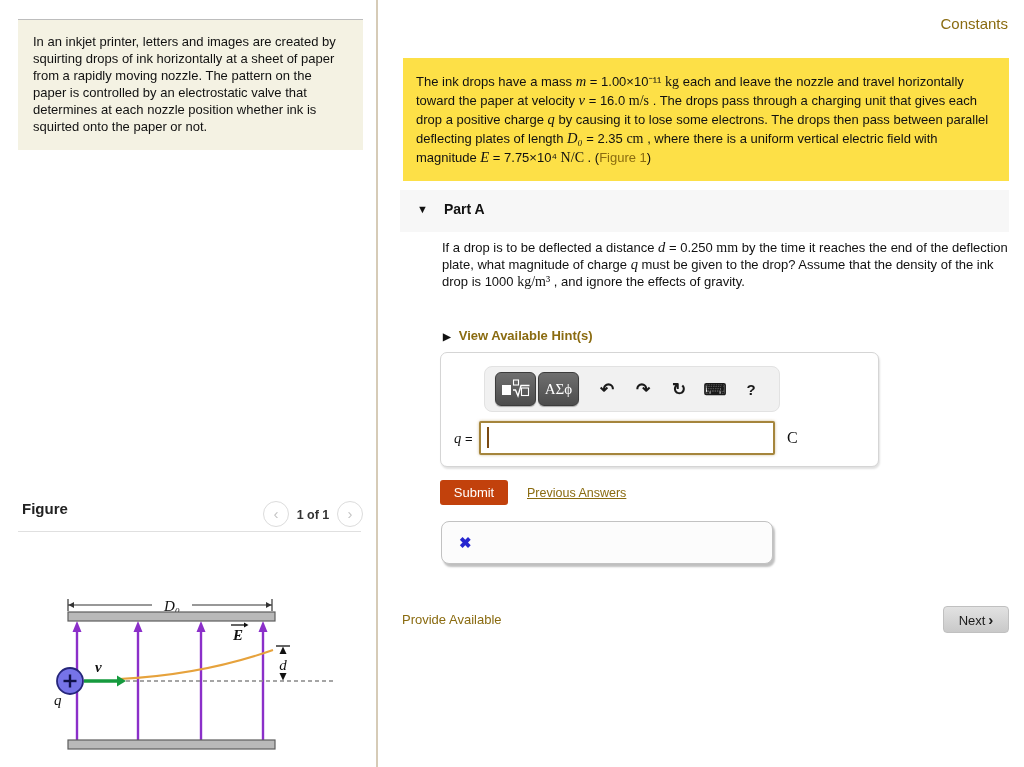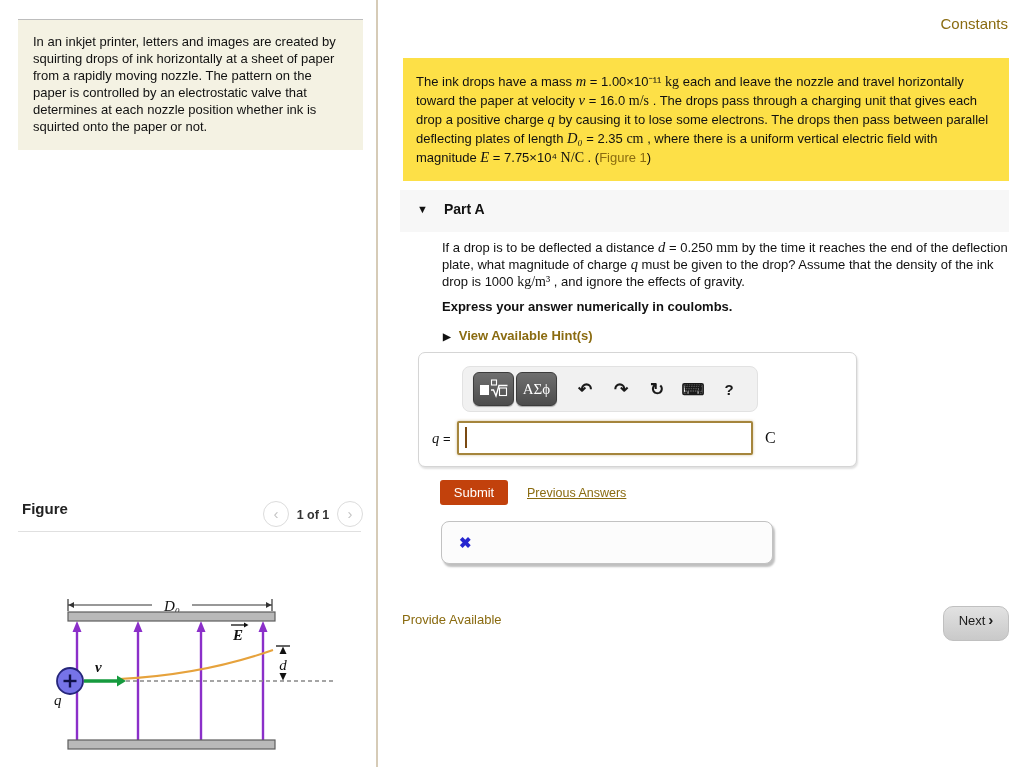--- a/index.html
+++ b/index.html
@@ -31,21 +31,21 @@
 
   #parta-band { position:absolute; left:400px; top:190px; width:609px; height:42px; background:#f7f7f7; }
   #parta-caret { position:absolute; left:417px; top:203px; font-size:11px; color:#111; cursor:pointer; }
   #parta-title { position:absolute; left:444px; top:201px; font-size:14px; font-weight:bold; color:#111; }
 
   #question { position:absolute; left:442px; top:239px; width:566px; font-size:13px; line-height:17px; color:#111; }
   #express { position:absolute; left:442px; top:299px; font-size:13px; font-weight:bold; color:#111; }
   #hints-row { position:absolute; left:443px; top:328px; font-size:13px; font-weight:bold; cursor:pointer; }
   #hints-row .tri { font-size:10px; margin-right:8px; color:#111; }
 
-  #answer-box { position:absolute; left:418px; top:352px; width:439px; height:115px; background:#fff; border:1px solid #d5d5d5; border-radius:7px; box-shadow:1px 2px 2px rgba(0,0,0,0.12); }
+  #answer-box { position:absolute; left:440px; top:352px; width:439px; height:115px; background:#fff; border:1px solid #d5d5d5; border-radius:7px; box-shadow:1px 2px 2px rgba(0,0,0,0.12); }
   #eq-toolbar { position:absolute; left:43px; top:13px; width:296px; height:46px; background:#f1f1f1; border:1px solid #e2e2e2; border-radius:8px; display:flex; align-items:center; padding:0 10px; }
   .tb-btn { width:42px; height:34px; border:1px solid #3c3c3c; border-radius:6px; background:linear-gradient(#6f6f6f,#4c4c4c); display:flex; align-items:center; justify-content:center; cursor:pointer; margin-right:2px; box-shadow:0 1px 1px rgba(0,0,0,.3); }
   .tb-btn .greek { color:#fff; font-family:"Liberation Serif", serif; font-size:15px; }
   .tb-ico { flex:0 0 auto; width:36px; text-align:center; font-size:17px; font-weight:bold; color:#1a1a1a; cursor:pointer; }
   #kbd-icon { font-size:16px; }
   #help-icon { font-size:15px; }
   #answer-row { position:absolute; left:0; top:68px; width:100%; height:36px; }
   #q-label { position:absolute; left:13px; top:9px; font-size:13px; color:#111; }
   #answer-input-wrap { position:absolute; left:38px; top:0px; width:296px; height:34px; }
   #answer-input { width:100%; height:100%; border:2px solid #a5853c; border-radius:2px; background:#fff; outline:none; font-size:14px; padding:0 8px; box-shadow:0 0 3px rgba(165,133,60,.55); }
@@ -53,21 +53,21 @@
   #unit-label { position:absolute; left:346px; top:8px; font-family:"Liberation Serif", serif; font-size:16px; color:#111; }
 
   #submit-btn { position:absolute; left:440px; top:480px; width:68px; height:25px; background:#c2410c; color:#fff; font-size:13px; border:none; border-radius:3px; text-align:center; line-height:25px; cursor:pointer; }
   #prev-answers { position:absolute; left:527px; top:486px; font-size:12.5px; font-weight:normal; text-decoration:underline; cursor:pointer; }
 
   #feedback-box { position:absolute; left:441px; top:521px; width:332px; height:43px; background:#fcfcfc; border:1px solid #c2c2c2; border-radius:8px; box-shadow:2px 3px 2px rgba(0,0,0,0.25); display:flex; align-items:center; }
   #feedback-x { margin-left:17px; color:#2626cf; font-size:15px; font-weight:bold; }
   #feedback-msg { margin-left:20px; font-size:13px; font-weight:bold; color:#111; }
 
   #provide-feedback { position:absolute; left:402px; top:612px; font-size:13px; cursor:pointer; }
-  #next-btn { position:absolute; left:943px; top:606px; width:66px; height:35px; background:linear-gradient(#e2e2e2,#c9c9c9); border-radius:10px; border:1px solid #c0c0c0; font-size:13px; color:#1a1a1a; text-align:center; line-height:25px; cursor:pointer; }
+  #next-btn { position:absolute; left:943px; top:606px; width:66px; height:27px; background:linear-gradient(#e2e2e2,#c9c9c9); border-radius:4px; border:1px solid #c0c0c0; font-size:13px; color:#1a1a1a; text-align:center; line-height:25px; cursor:pointer; }
   #next-btn .chev { font-weight:bold; font-size:15px; margin-left:3px; }
 
   
   .fig-label { font-family:"Liberation Serif", serif; font-style:italic; font-size:15px; fill:#111; }
   .fig-label-bold { font-weight:bold; }
 </style>
 </head>
 <body>
 
 <div id="page">
@@ -145,21 +145,20 @@
 
   <div id="problem-box">
     <span><span class="seg-plain">The ink drops have a mass </span><span class="seg-var">m</span><span class="seg-plain"> = 1.00×10⁻¹¹ </span><span class="seg-rm">kg</span><span class="seg-plain"> each and leave the nozzle and travel horizontally toward the paper at velocity </span><span class="seg-var">v</span><span class="seg-plain"> = 16.0 </span><span class="seg-rm">m/s</span><span class="seg-plain"> . The drops pass through a charging unit that gives each drop a positive charge </span><span class="seg-var">q</span><span class="seg-plain"> by causing it to lose some electrons. The drops then pass between parallel deflecting plates of length </span><span class="seg-var">D₀</span><span class="seg-plain"> = 2.35 </span><span class="seg-rm">cm</span><span class="seg-plain"> , where there is a uniform vertical electric field with magnitude </span><span class="seg-var">E</span><span class="seg-plain"> = 7.75×10⁴ </span><span class="seg-rm">N/C</span><span class="seg-plain"> . (</span><span class="seg-link">Figure 1</span><span class="seg-plain">)</span></span>
   </div>
 
   <div id="parta-band"></div>
   <div id="parta-caret">▼</div>
   <div id="parta-title">Part A</div>
 
   <div id="question"><span class="seg-plain">If a drop is to be deflected a distance </span><span class="seg-var">d</span><span class="seg-plain"> = 0.250 </span><span class="seg-rm">mm</span><span class="seg-plain"> by the time it reaches the end of the deflection plate, what magnitude of charge </span><span class="seg-var">q</span><span class="seg-plain"> must be given to the drop? Assume that the density of the ink drop is 1000 </span><span class="seg-rm">kg/m³</span><span class="seg-plain"> , and ignore the effects of gravity.</span></div>
-  <div id="express">Express your answer numerically in coulombs.</div>
 
   <div id="hints-row">
     <span class="tri">▶</span><span class="gold">View Available Hint(s)</span>
   </div>
 
   <div id="answer-box">
     <div id="eq-toolbar">
       <div class="tb-btn">
         <svg width="30" height="20" viewBox="0 0 30 20">
           <rect x="1" y="6" width="9" height="10" fill="#fff"></rect>

